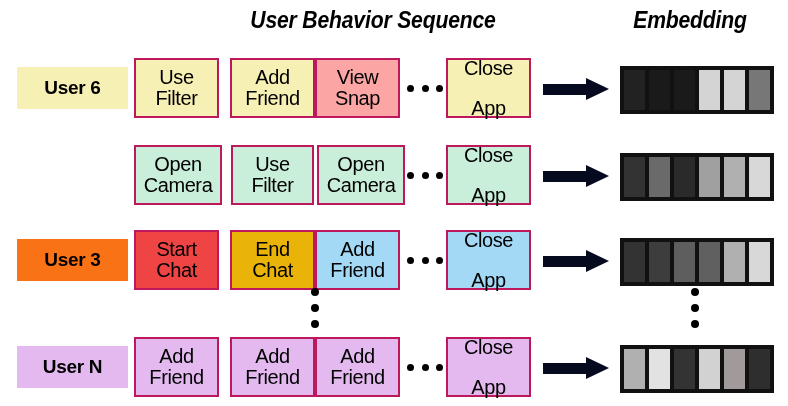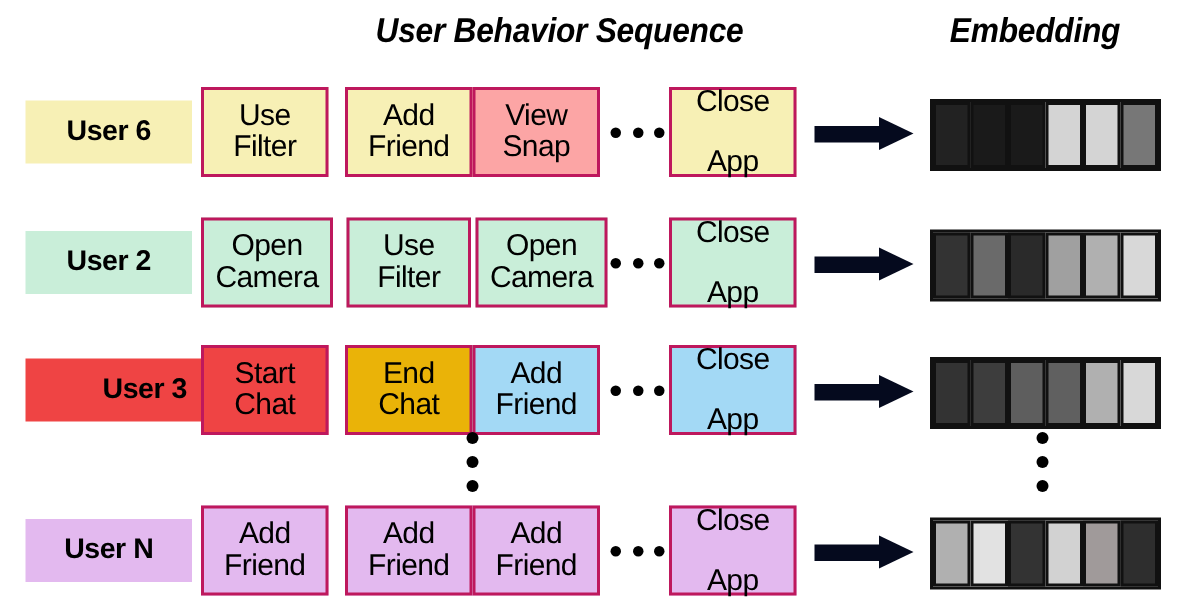--- a/index.html
+++ b/index.html
@@ -225,21 +225,20 @@
         <div class="embedding">
           <div class="cell" style="background: rgb(34, 34, 34);"></div>
           <div class="cell" style="background: rgb(26, 26, 26);"></div>
           <div class="cell" style="background: rgb(26, 26, 26);"></div>
           <div class="cell" style="background: rgb(212, 212, 212);"></div>
           <div class="cell" style="background: rgb(212, 212, 212);"></div>
           <div class="cell" style="background: rgb(119, 119, 119);"></div>
         </div>
       </div>
       <div class="row row-wide" style="top: 145px;">
-        <div class="user-chip" style="background: rgb(201, 238, 217);">User 2</div>
         <div class="behavior-box bx0" style="background: rgb(201, 238, 217);">
           <span class="ln">Open</span>
           <span class="ln">Camera</span>
         </div>
         <div class="behavior-box bx1" style="background: rgb(201, 238, 217);">
           <span class="ln">Use</span>
           <span class="ln">Filter</span>
         </div>
         <div class="behavior-box bx2" style="background: rgb(201, 238, 217);">
           <span class="ln">Open</span>
@@ -261,21 +260,21 @@
         <div class="embedding">
           <div class="cell" style="background: rgb(51, 51, 51);"></div>
           <div class="cell" style="background: rgb(106, 106, 106);"></div>
           <div class="cell" style="background: rgb(42, 42, 42);"></div>
           <div class="cell" style="background: rgb(160, 160, 160);"></div>
           <div class="cell" style="background: rgb(176, 176, 176);"></div>
           <div class="cell" style="background: rgb(216, 216, 216);"></div>
         </div>
       </div>
       <div class="row" style="top: 230px;">
-        <div class="user-chip" style="background: #ef4444; padding-left: 24px;">User 3</div>
+        <div class="user-chip" style="background: #f97316;">User 3</div>
         <div class="behavior-box bx0" style="background: #ef4444;">
           <span class="ln">Start</span>
           <span class="ln">Chat</span>
         </div>
         <div class="behavior-box bx1" style="background: #eab308;">
           <span class="ln">End</span>
           <span class="ln">Chat</span>
         </div>
         <div class="behavior-box bx2" style="background: rgb(163, 217, 245);">
           <span class="ln">Add</span>

